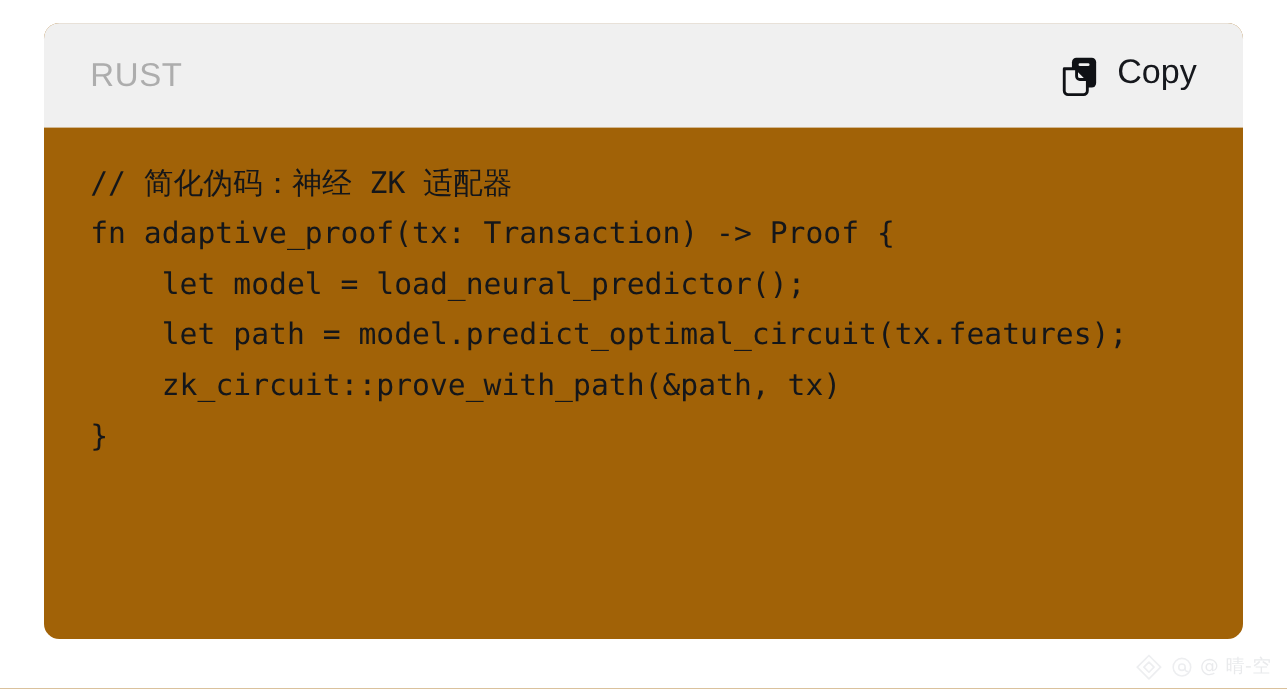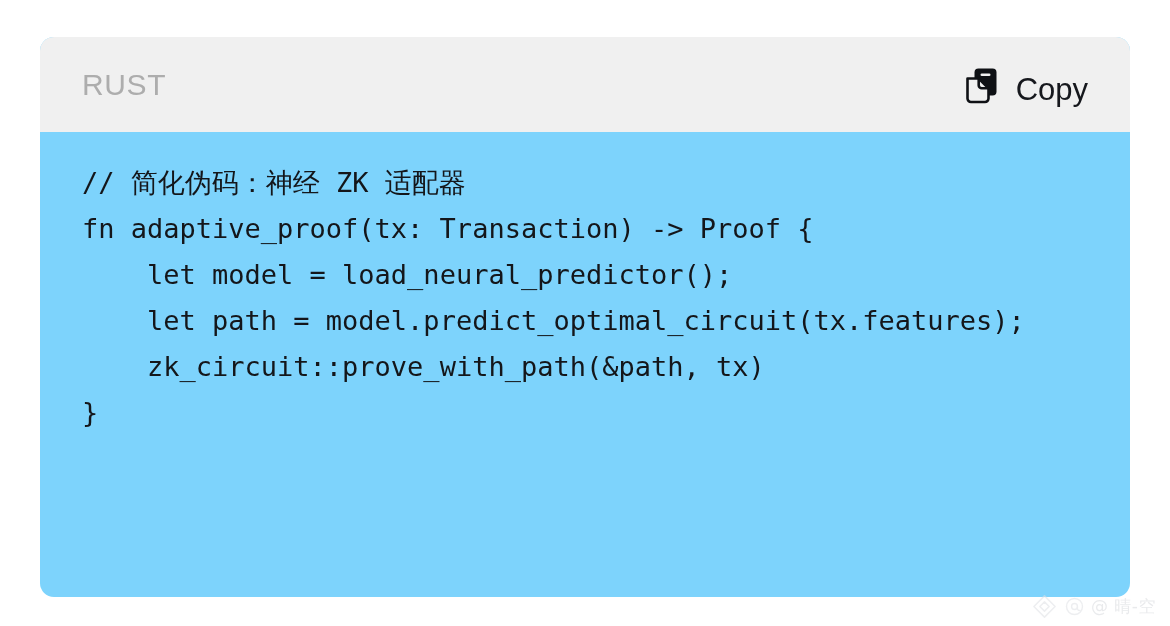--- a/index.html
+++ b/index.html
@@ -11,24 +11,24 @@
     height: 626px;
     background: #ffffff;
     font-family: "Liberation Sans", sans-serif;
     overflow: hidden;
     position: relative;
   }
 
   .code-card {
     position: absolute;
     left: 40px;
-    top: 37px;
+    top: 21px;
     width: 1090px;
     height: 560px;
-    background: #7dd3fc;
+    background: #a16207;
     border-radius: 14px;
     overflow: hidden;
     box-sizing: border-box;
   }
 
   .code-header {
     height: 95px;
     background: #f0f0f0;
     display: flex;
     align-items: center;
@@ -42,21 +42,21 @@
     font-size: 30px;
     letter-spacing: 0.6px;
     color: #adadad;
     font-weight: 400;
     text-transform: uppercase;
     user-select: none;
   }
 
   .copy-button {
     display: flex;
-    align-items: flex-end;
+    align-items: flex-start;
     gap: 14px;
     background: transparent;
     border: none;
     cursor: pointer;
     padding: 0;
   }
 
   .copy-icon {
     width: 40px;
     height: 40px;

